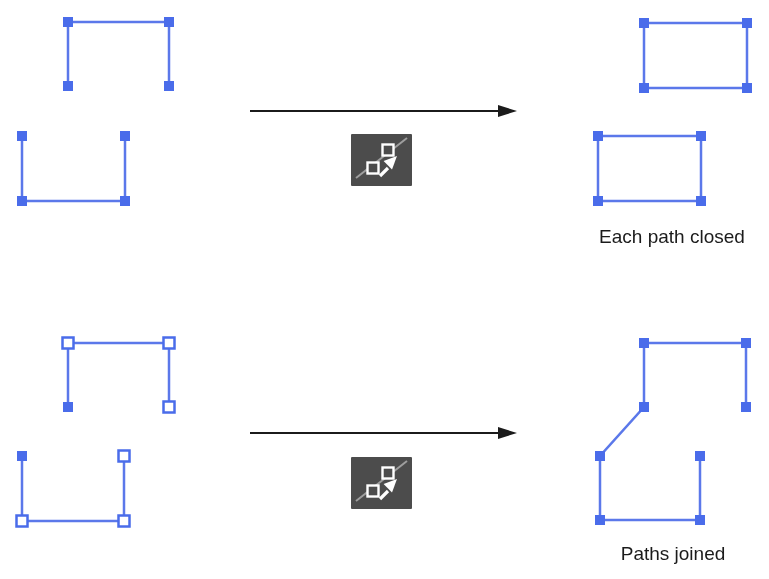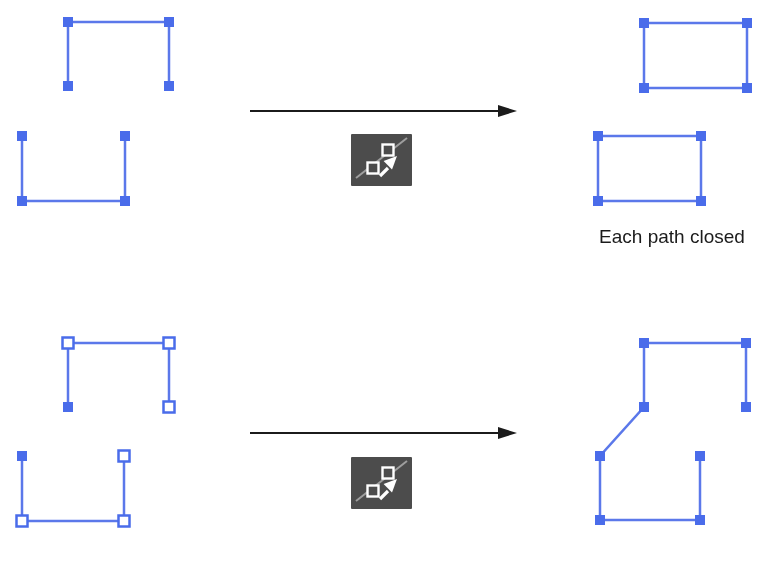--- a/index.html
+++ b/index.html
@@ -100,13 +100,14 @@
       <g transform="translate(351,457)">
         <rect x="0" y="0" width="61" height="52" rx="1" fill="#4c4c4c"></rect>
         <line x1="5" y1="44" x2="56" y2="4" stroke="#9e9e9e" stroke-width="2"></line>
         <rect x="16.5" y="28.5" width="11" height="11" fill="#4c4c4c" stroke="#ffffff" stroke-width="2.4"></rect>
         <rect x="31.5" y="10.5" width="11" height="11" fill="#4c4c4c" stroke="#ffffff" stroke-width="2.4"></rect>
         <line x1="29" y1="42" x2="37" y2="34" stroke="#ffffff" stroke-width="3.2"></line>
         <polygon points="46,22 32.6,27 41,35.4" fill="#ffffff"></polygon>
       </g>
     </svg>
   <div class="label" id="label-top">Each path closed</div>
+  <div class="label" id="label-bottom">Paths joined</div>
 </div>
 
 </body></html>

